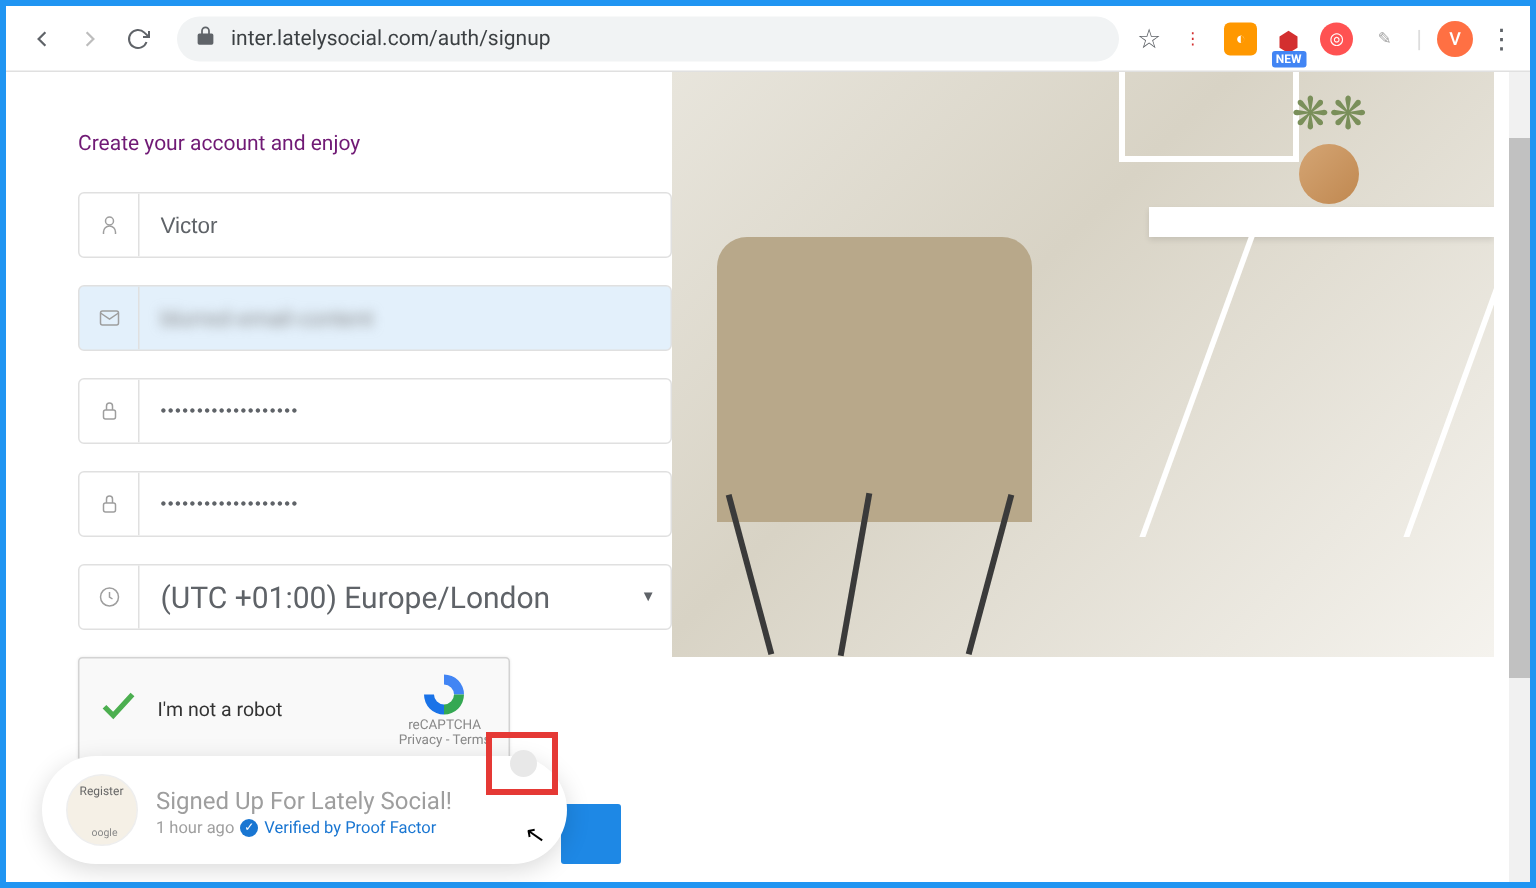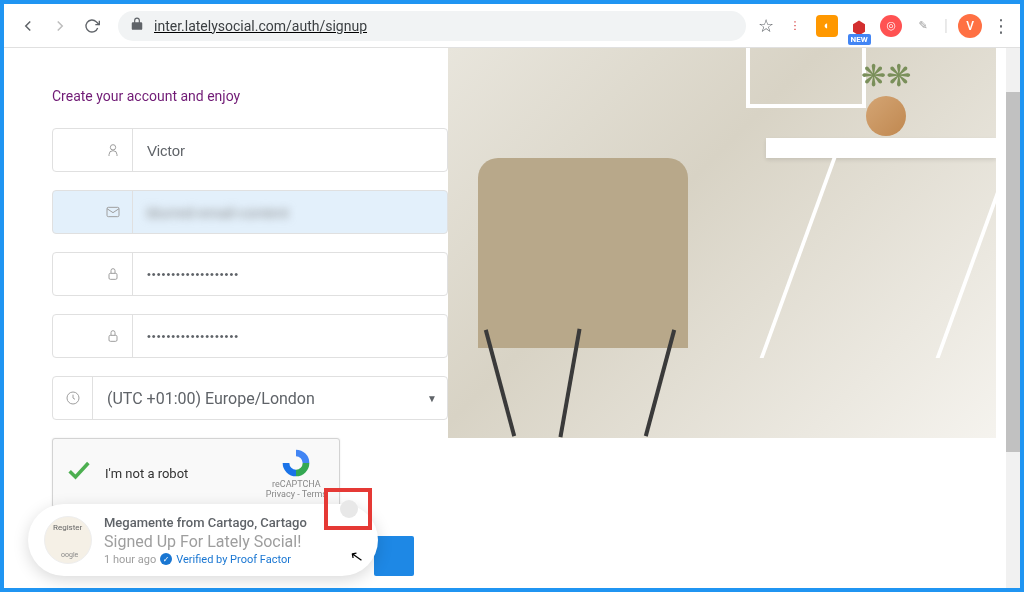--- a/index.html
+++ b/index.html
@@ -34,21 +34,20 @@
     .address-bar {
       flex: 1;
       height: 30px;
       background: #f1f3f4;
       border-radius: 15px;
       display: flex;
       align-items: center;
       padding: 0 12px;
       margin: 0 8px;
       gap: 10px;
-      text-decoration: underline;
     }
     .lock-icon { color: #5f6368; }
     .url-text { color: #3c4043; font-size: 14px; }
     .toolbar-icons {
       display: flex;
       align-items: center;
       gap: 10px;
     }
     .star-icon { color: #5f6368; font-size: 18px; }
     .ext-icon {
@@ -108,21 +107,20 @@
       color: #701a75;
       margin-bottom: 24px;
     }
     .input-group {
       display: flex;
       border: 1px solid #e0e0e0;
       border-radius: 4px;
       margin-bottom: 18px;
       height: 44px;
       overflow: hidden;
-      padding-left: 40px;
     }
     .input-group.highlighted {
       background: #e3f0fb;
     }
     .input-icon {
       width: 40px;
       display: flex;
       align-items: center;
       justify-content: center;
       border-right: 1px solid #e0e0e0;
@@ -147,21 +145,21 @@
       border-radius: 4px;
       margin-bottom: 18px;
       height: 44px;
       position: relative;
     }
     .select-field {
       flex: 1;
       display: flex;
       align-items: center;
       padding: 0 14px;
-      font-size: 16px;
+      font-size: 20px;
       color: #5f6368;
     }
     .select-arrow {
       position: absolute;
       right: 10px;
       top: 50%;
       transform: translateY(-50%);
       color: #5f6368;
       font-size: 10px;
     }
@@ -520,21 +518,20 @@
   </div>
 
   <div class="blue-button"></div>
 
   <div class="social-proof">
     <div class="proof-map">
       <span class="proof-map-label">Register</span>
       <span class="proof-map-google">oogle</span>
     </div>
     <div class="proof-content">
-      <div class="proof-title">Megamente from Cartago, Cartago</div>
       <div class="proof-sub">Signed Up For Lately Social!</div>
       <div class="proof-meta">
         <span>1 hour ago</span>
         <span class="verify-badge">✓</span>
         <span class="proof-verified">Verified by Proof Factor</span>
       </div>
     </div>
   </div>
 
   <div class="close-btn"></div>

